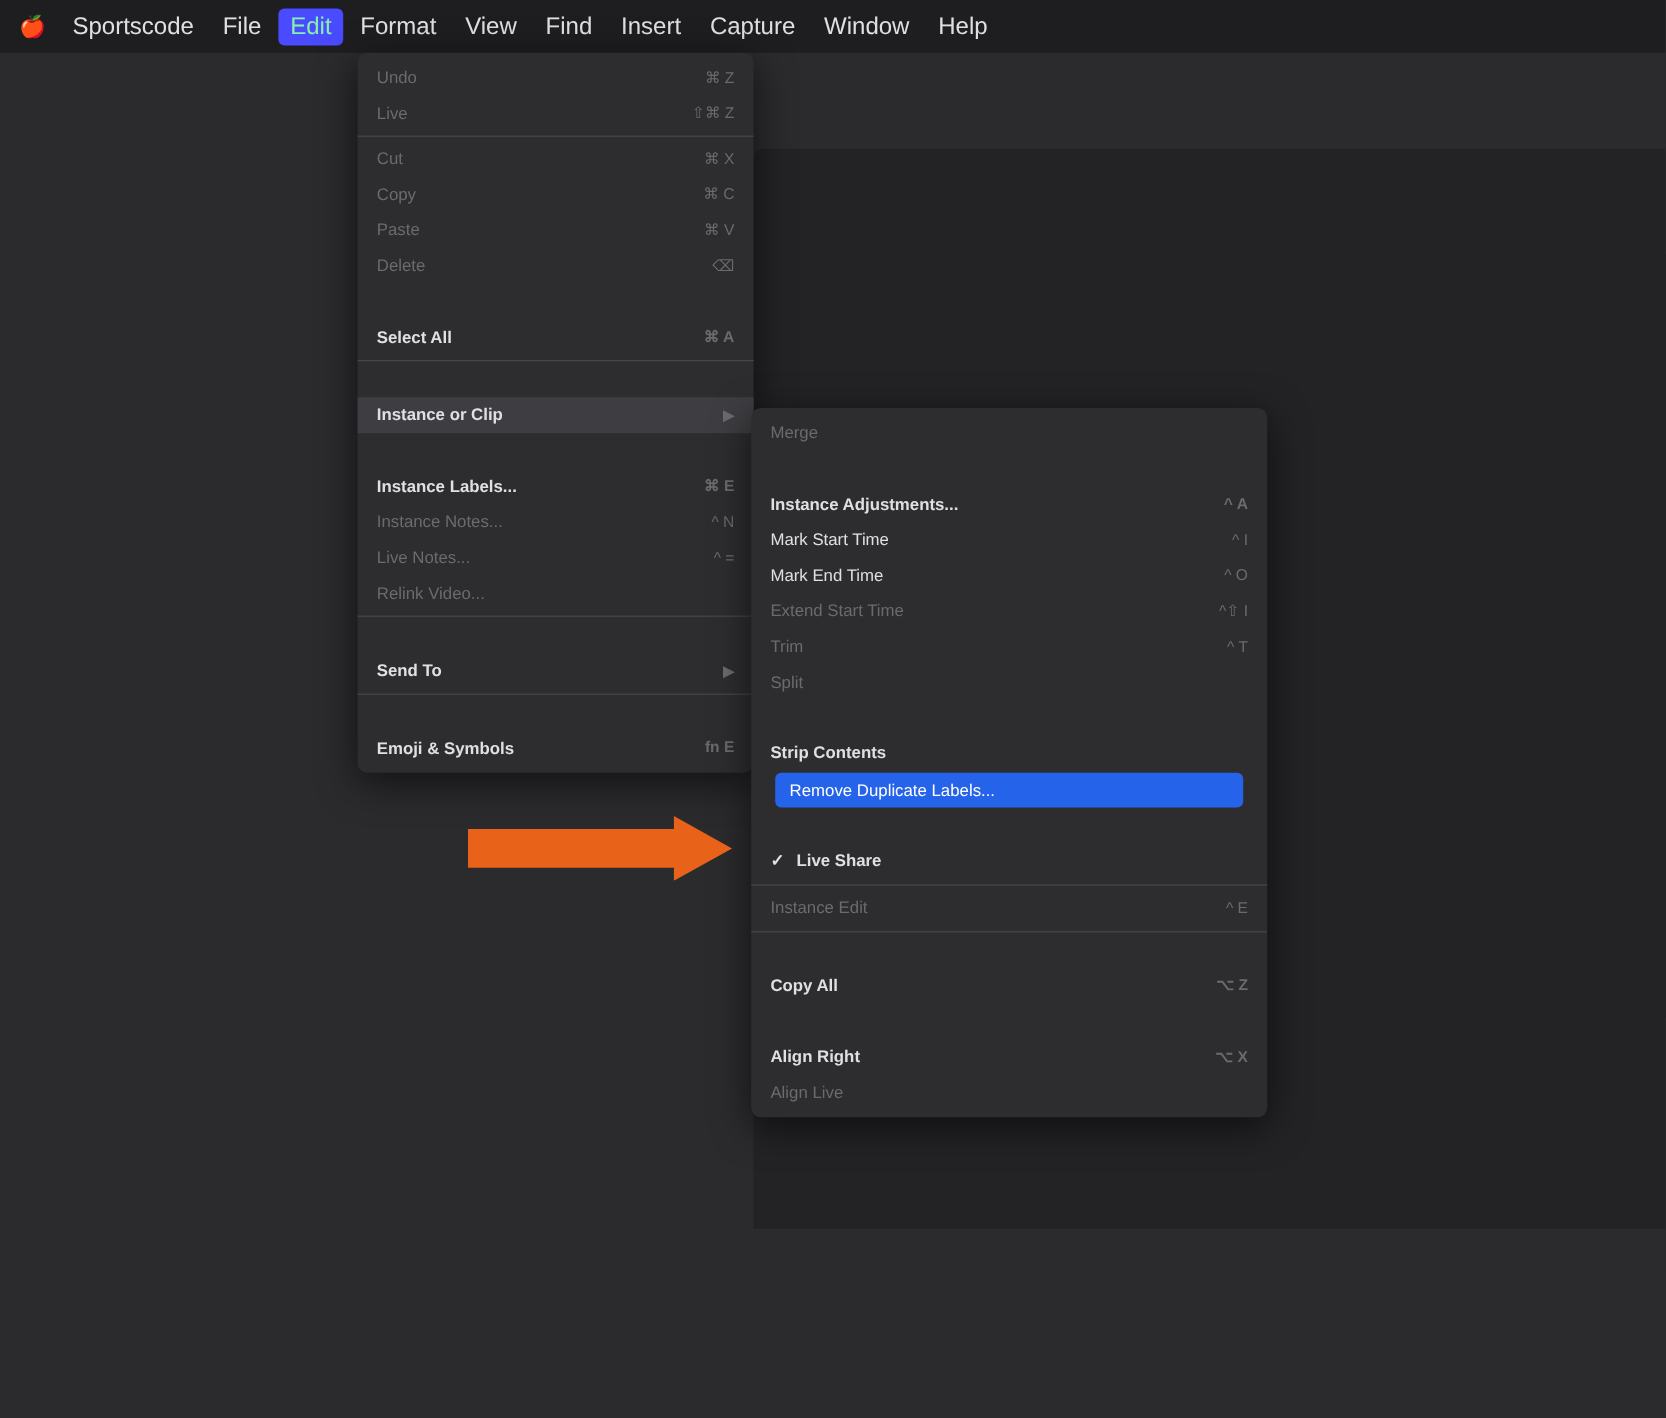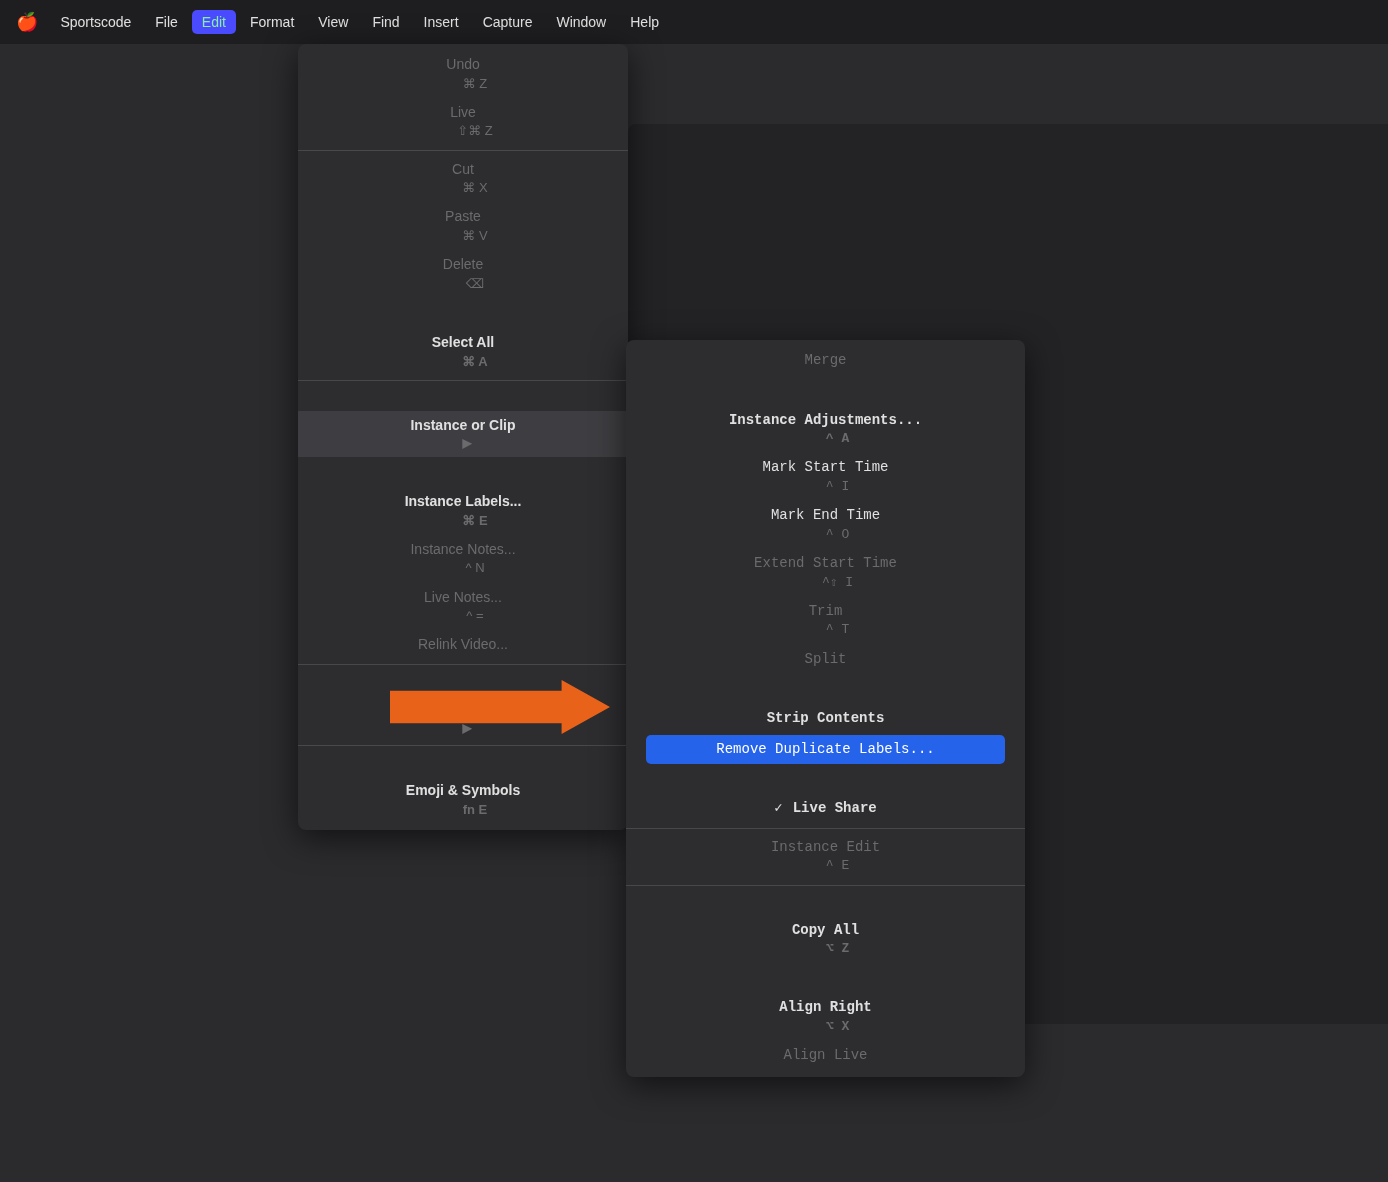--- a/index.html
+++ b/index.html
@@ -21,21 +21,21 @@
       background: #1e1e20;
       display: flex;
       align-items: center;
       padding: 0 16px;
       gap: 4px;
       z-index: 100;
     }
 
     .menubar-item {
       color: #e0e0e0;
-      font-size: 14px;
+      font-size: 20px;
       padding: 4px 10px;
       border-radius: 5px;
       cursor: default;
       white-space: nowrap;
     }
 
     .menubar-item.active {
       background: #4a4aff;
       color: #86efac;
     }
@@ -78,21 +78,20 @@
     .menu-item {
       display: flex;
       align-items: center;
       justify-content: space-between;
       padding: 5px 16px;
       color: #e0e0e0;
       font-size: 14px;
       cursor: default;
       white-space: nowrap;
       line-height: 1.4;
-      flex-direction: column;
     }
 
     .menu-item.disabled {
       color: #6b6b6e;
     }
 
     .menu-item.bold {
       font-weight: 600;
       margin-top: 30px;
     }
@@ -113,27 +112,26 @@
       height: 1px;
       background: #48484c;
       margin: 4px 0;
     }
 
     
     .submenu {
       position: absolute;
       top: 340px;
       left: 626px;
-      width: 399px;
+      width: 430px;
       background: #2d2d30;
       border-radius: 8px;
       box-shadow: 0 8px 32px rgba(0,0,0,0.6);
       padding: 6px 0;
       z-index: 300;
-      font-family: Liberation Mono, monospace;
     }
 
     .submenu .menu-item {
       padding: 5px 16px;
     }
 
     .submenu .menu-item.highlighted-blue {
       background: #2563eb;
       color: #fff;
       border-radius: 4px;
@@ -200,20 +198,24 @@
     <span>Live</span>
     <span class="shortcut">⇧⌘ Z</span>
   </div>
   <div class="menu-separator"></div>
 
   <div class="menu-item disabled">
     <span>Cut</span>
     <span class="shortcut">⌘ X</span>
   </div>
 
+  <div class="menu-item disabled">
+    <span>Copy</span>
+    <span class="shortcut">⌘ C</span>
+  </div>
 
   <div class="menu-item disabled">
     <span>Paste</span>
     <span class="shortcut">⌘ V</span>
   </div>
 
   <div class="menu-item disabled">
     <span>Delete</span>
     <span class="shortcut">⌫</span>
   </div>

